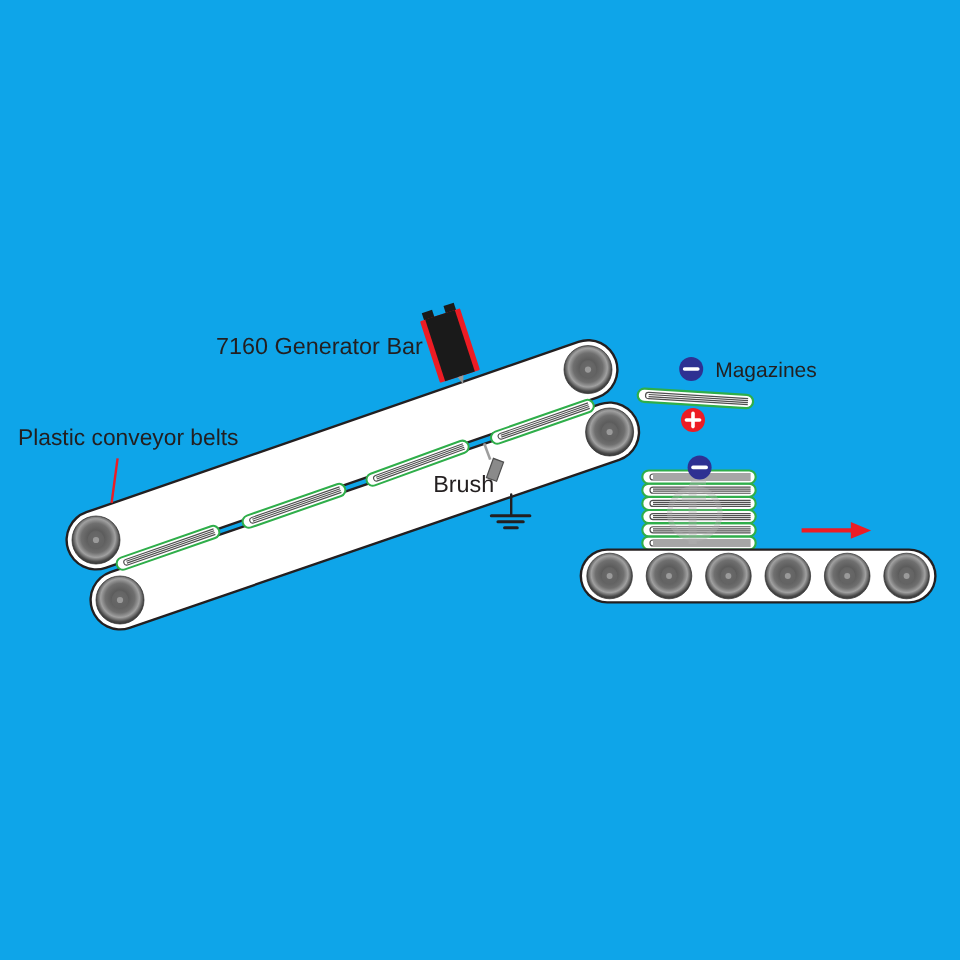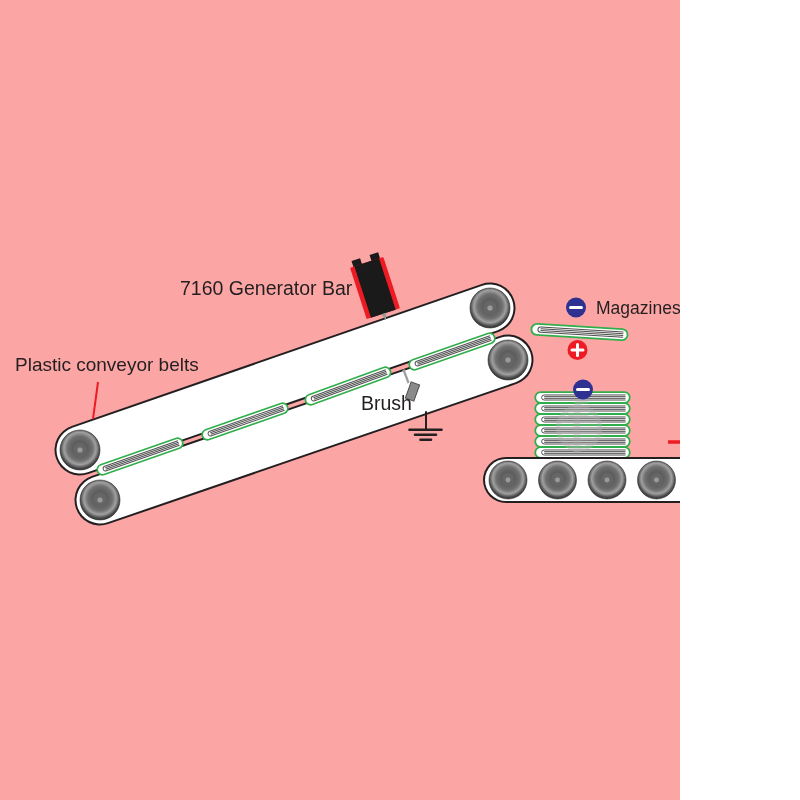--- a/index.html
+++ b/index.html
@@ -1,16 +1,16 @@
 <!DOCTYPE html>
 <html style="--green: #2fae4a; --red: #ed1c24; --blue: #2e3192; --line: #231f20; --text: #231f20; --pages: #4f4f4f; --brush: #8a8a8a; --bar_black: #1a1a1a; --watermark: #b3b3b3;"><head>
 <meta charset="utf-8">
 <style>
   html,body{margin:0;padding:0;background:#fff;}
-  .stage{width:680px;height:800px;position:relative;background:#fca5a5;overflow:hidden;}
+  .stage{width:800px;height:800px;position:relative;background:#0ea5e9;overflow:hidden;}
   svg{display:block;}
   .lbl{font-family:"Liberation Sans",sans-serif;fill:var(--text,#231f20);}
   .cap-outer{fill:none;stroke:var(--line,#231f20);stroke-linecap:round;}
   .cap-inner{fill:none;stroke:#ffffff;stroke-linecap:round;}
   .mag-outline{fill:#ffffff;stroke:var(--green,#2fae4a);stroke-width:1.7;}
   .mag-pages{fill:none;stroke:var(--pages,#4f4f4f);stroke-width:0.95;}
   .badge-neg{fill:var(--blue,#2e3192);}
   .badge-pos{fill:var(--red,#ed1c24);}
   .badge-sign{stroke:#ffffff;stroke-width:3;stroke-linecap:round;}
   .redline{stroke:var(--red,#ed1c24);}

